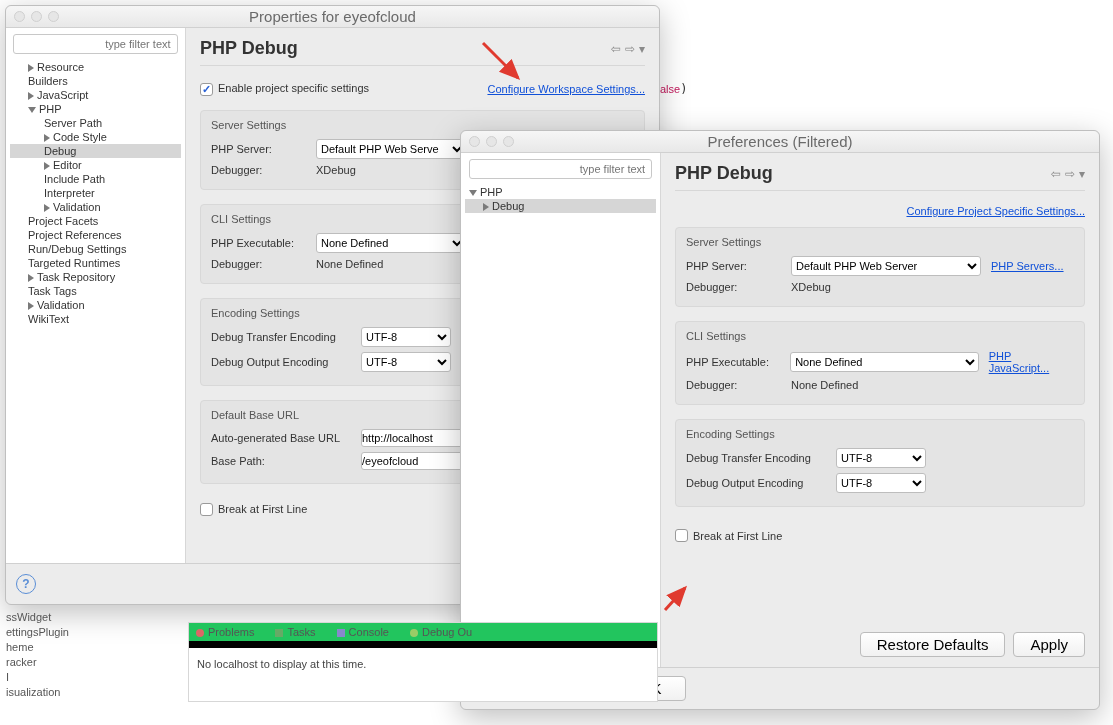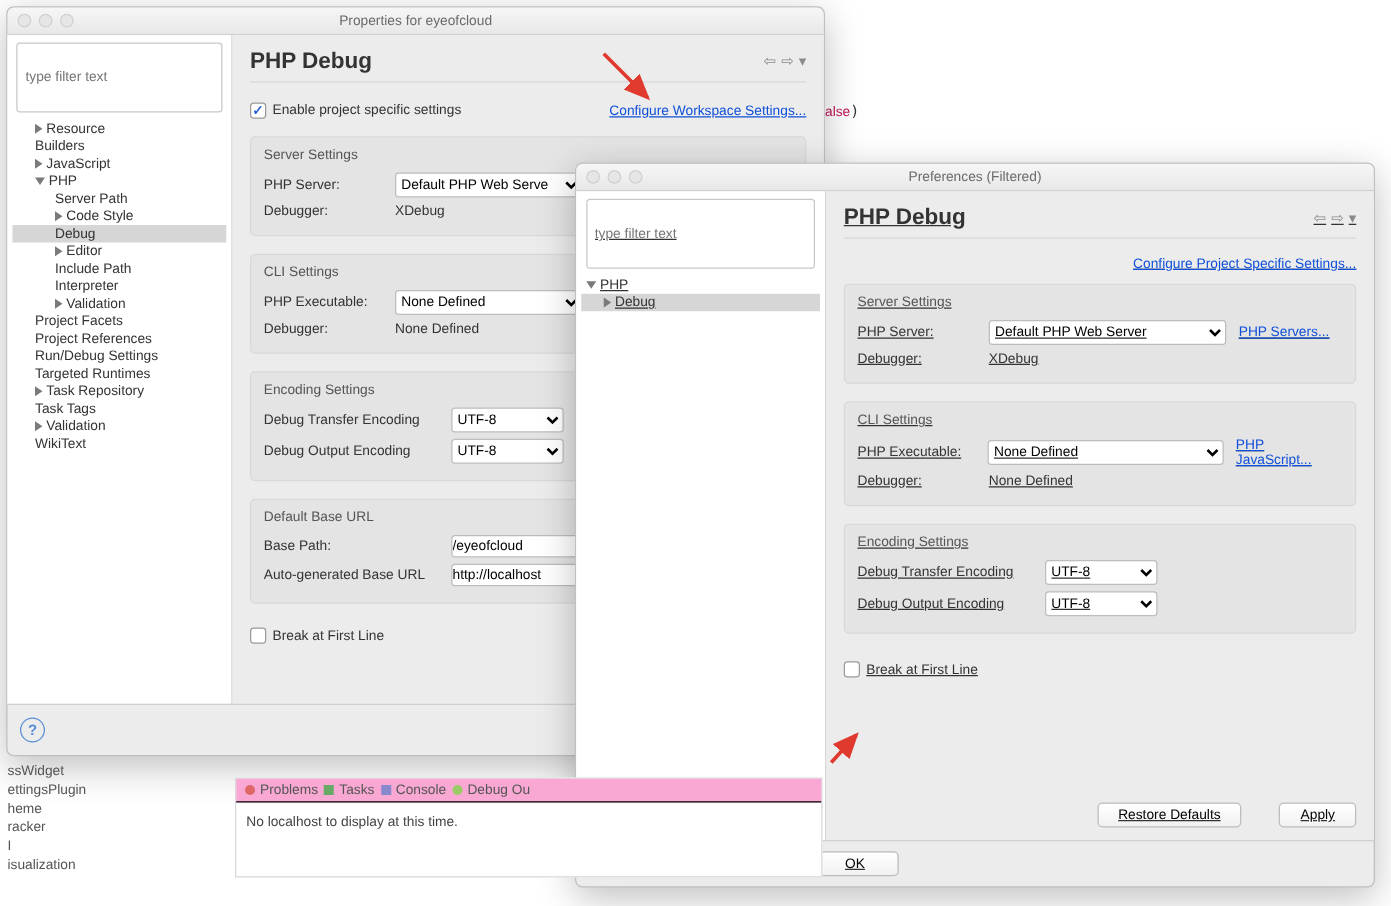--- a/index.html
+++ b/index.html
@@ -5,27 +5,27 @@
 * { box-sizing: border-box; margin: 0; padding: 0; font-family: -apple-system, "Helvetica Neue", Arial, sans-serif; font-size: 11px; }
 body { background: #fff; width: 1113px; height: 725px; position: relative; overflow: hidden; color: #333; }
 
 
 .traffic { display:flex; gap:6px; padding:5px 8px; }
 .tl { width:11px; height:11px; border-radius:50%; background:#e6e6e6; border:1px solid #d0d0d0; }
 
 
 .mac-window { position:absolute; background:#ececec; border:1px solid #bfbfbf; border-radius:6px; box-shadow:0 8px 30px rgba(0,0,0,.25); display:flex; flex-direction:column; }
 .titlebar { height:22px; background:linear-gradient(#f6f6f6,#e8e8e8); border-bottom:1px solid #d0d0d0; border-radius:6px 6px 0 0; display:flex; align-items:center; position:relative; }
-.title-text { position:absolute; left:0; right:0; text-align:center; color:#6a6a6a; font-size:11px; }
+.title-text { position:absolute; left:0; right:0; text-align:center; color:#6a6a6a; font-size:15px; }
 
 
 #win-props { left:5px; top:5px; width:655px; height:600px; }
 .props-body { display:flex; flex:1; background:#ececec; }
 .tree-col { width:180px; background:#fff; border-right:1px solid #d7d7d7; padding:6px 4px; }
-.filter-input { width:96%; margin:0 auto 6px; display:block; padding:21px 6px; border:1px solid #c8c8c8; border-radius:3px; color:#999; background:#fff; }
+.filter-input { width:96%; margin:0 auto 6px; display:block; padding:3px 6px; border:1px solid #c8c8c8; border-radius:3px; color:#999; background:#fff;text-align:right; }
 .tree { font-size:11px; color:#333; }
 .tree .node { padding:1px 0 1px 4px; white-space:nowrap; cursor:default; }
 .tree .ind1 { padding-left:18px; }
 .tree .ind2 { padding-left:34px; }
 .tree .sel { background:#d6d6d6; }
 .tri { display:inline-block; width:0; height:0; margin-right:3px; vertical-align:middle; }
 .tri.open { border-left:4px solid transparent; border-right:4px solid transparent; border-top:6px solid #7a7a7a; }
 .tri.closed { border-top:4px solid transparent; border-bottom:4px solid transparent; border-left:6px solid #7a7a7a; }
 
 .content-col { flex:1; padding:10px 14px; display:flex; flex-direction:column; }
@@ -41,37 +41,37 @@
 .section-title { font-size:11px; color:#555; margin-bottom:8px; }
 .row { display:flex; align-items:center; margin:5px 0; }
 .row label { width:105px; color:#333; }
 .row .val { color:#333; }
 select.fx, input.fx { background:#fff; border:1px solid #bdbdbd; border-radius:3px; padding:2px 0; font-size:11px; }
 
 .footer { border-top:1px solid #d0d0d0; padding:10px; display:flex; align-items:center; justify-content:space-between; }
 .help-circle { width:20px; height:20px; border:1.5px solid #5a8ed6; color:#5a8ed6; border-radius:50%; display:flex; align-items:center; justify-content:center; font-weight:bold; font-size:12px; }
 
 
-#win-prefs { left:460px; top:130px; width:640px; height:580px;text-decoration:underline; }
+#win-prefs { left:460px; top:130px; width:640px; height:580px; }
 .prefs-body { display:flex; flex:1; background:#ececec; }
 .prefs-tree-col { width:200px; background:#fff; border-right:1px solid #d7d7d7; padding:6px 4px; }
 .prefs-content { flex:1; padding:10px 14px; display:flex; flex-direction:column; }
 .btnrow { display:flex; justify-content:flex-end; gap:8px; margin-top:auto; padding-top:12px; }
-.mac-btn { background:linear-gradient(#fff,#f1f1f1); border:1px solid #bcbcbc; border-radius:4px; padding:3px 16px; font-size:11px; cursor:pointer;margin-left:22px; }
+.mac-btn { background:linear-gradient(#fff,#f1f1f1); border:1px solid #bcbcbc; border-radius:4px; padding:3px 16px; font-size:15px; cursor:pointer; }
 .prefs-footer { border-top:1px solid #d0d0d0; padding:8px 12px; display:flex; align-items:center; justify-content:flex-start; gap:8px; }
 .foot-icons { display:flex; gap:10px; align-items:center; }
 .rec-circle { width:16px; height:16px; border:2px solid #7a7a7a; border-radius:50%; position:relative; }
 .rec-circle::after { content:""; position:absolute; inset:3px; background:#7a7a7a; border-radius:50%; }
 
 
 .bg-code { position:absolute; left:660px; top:82px; font-family:Menlo,monospace; font-size:12px; color:#333; }
 .bg-code .kw { color:#c2185b; }
 .bg-list { position:absolute; left:0; top:610px; width:110px; font-size:11px; color:#555; line-height:15px; padding-left:6px; }
 .tabs-strip { position:absolute; left:188px; top:622px; width:470px; height:80px; border:1px solid #d7d7d7; background:#fff; }
-.tabs-strip .tabbar { display:flex; gap:4px; padding:3px 6px; border-bottom:1px solid #000000; color:#555; background:#f9a8d4; }
+.tabs-strip .tabbar { display:flex; gap:20px; padding:3px 6px; border-bottom:7px solid #000000; color:#555; background:#22c55e; }
 .tabs-strip .tabbar span svg { vertical-align:-2px; margin-right:3px; }
 .tabs-strip .msg { padding:10px 8px; color:#444; }
 
 
 .arrow { position:absolute; pointer-events:none; }
 .arrow svg { overflow:visible; }
 
 
 .chk { width:13px; height:13px; border:1px solid #9a9a9a; border-radius:3px; background:#fff; display:inline-flex; align-items:center; justify-content:center; margin-right:5px; vertical-align:middle; }
 .chk.checked::after { content:"✓"; color:#2a62d6; font-size:11px; font-weight:bold; }
@@ -163,26 +163,26 @@
         </div>
         <div class="row two-col">
             <label>Debug Output Encoding</label>
           <select class="fx" style="width:90px"><option>UTF-8</option></select>
         </div>
       </div>
 
       <div class="section">
         <div class="section-title">Default Base URL</div>
         <div class="row two-col">
+            <label>Auto-generated Base URL</label>
+          <input class="fx" style="width: 110px;" value="http://localhost">
+        </div>
+        <div class="row two-col">
             <label>Base Path:</label>
           <input class="fx" style="width: 110px;" value="/eyeofcloud">
-        </div>
-        <div class="row two-col">
-            <label>Auto-generated Base URL</label>
-          <input class="fx" style="width: 110px;" value="http://localhost">
         </div>
       </div>
 
       <div class="row">
           <span class="chk"></span>
           <span>Break at First Line</span>
         </div>
     </div>
   </div>
   <div class="footer">

